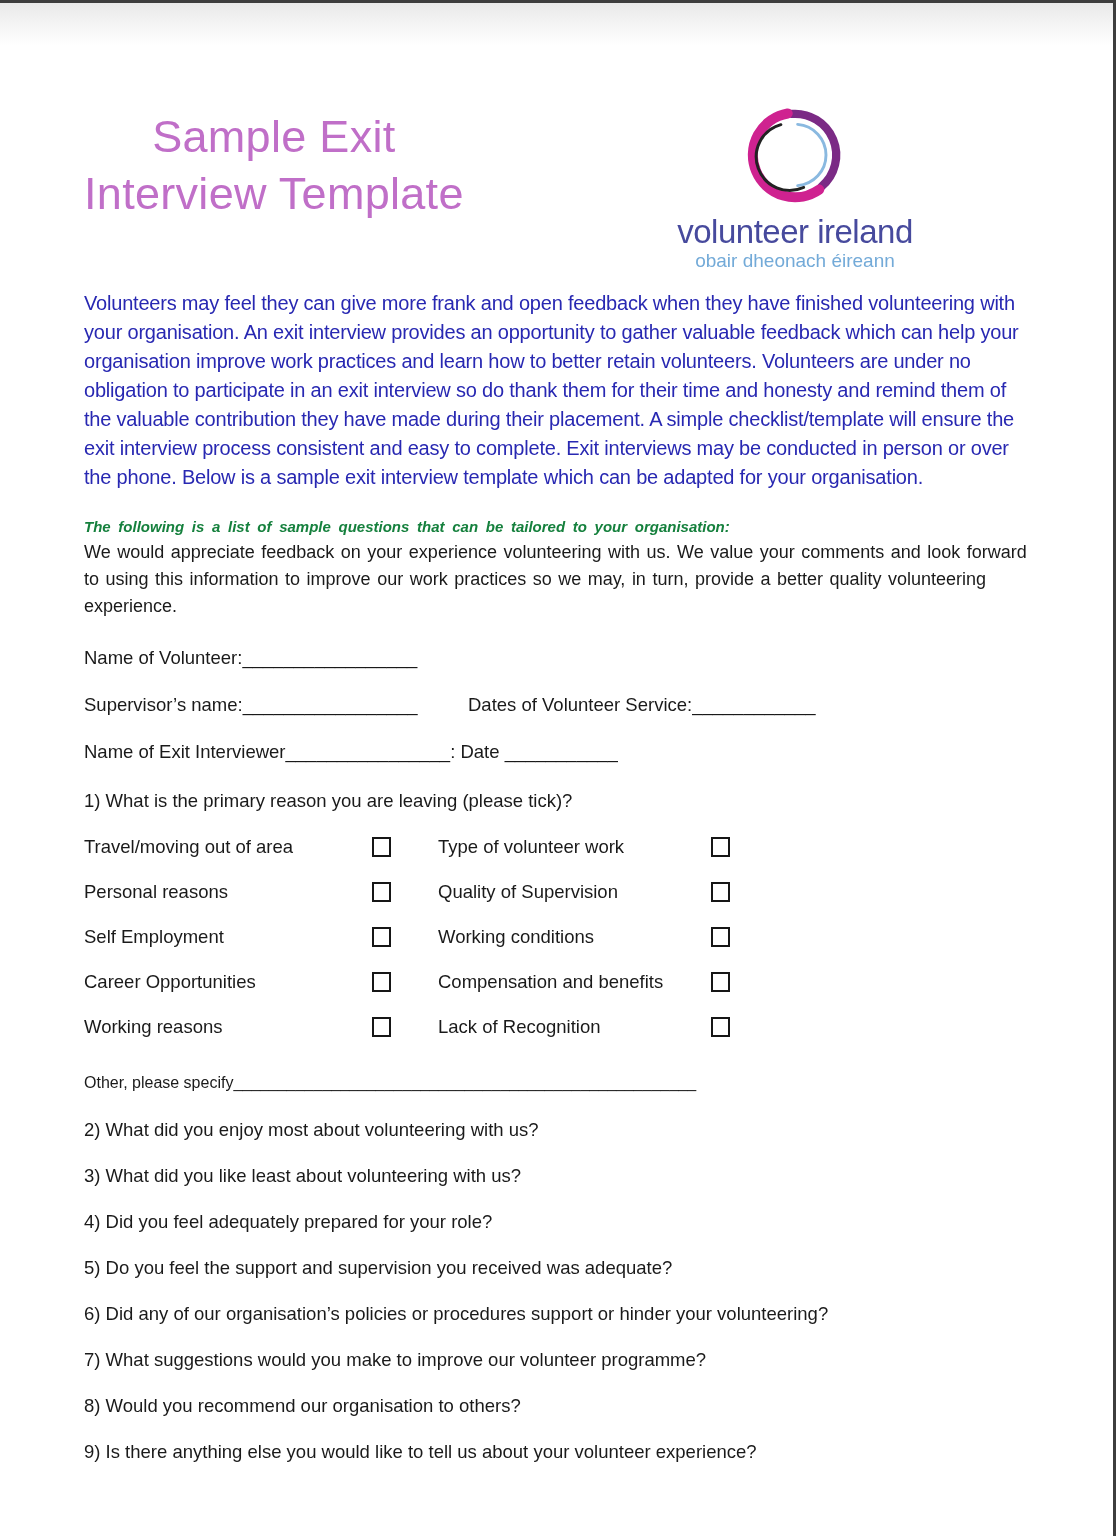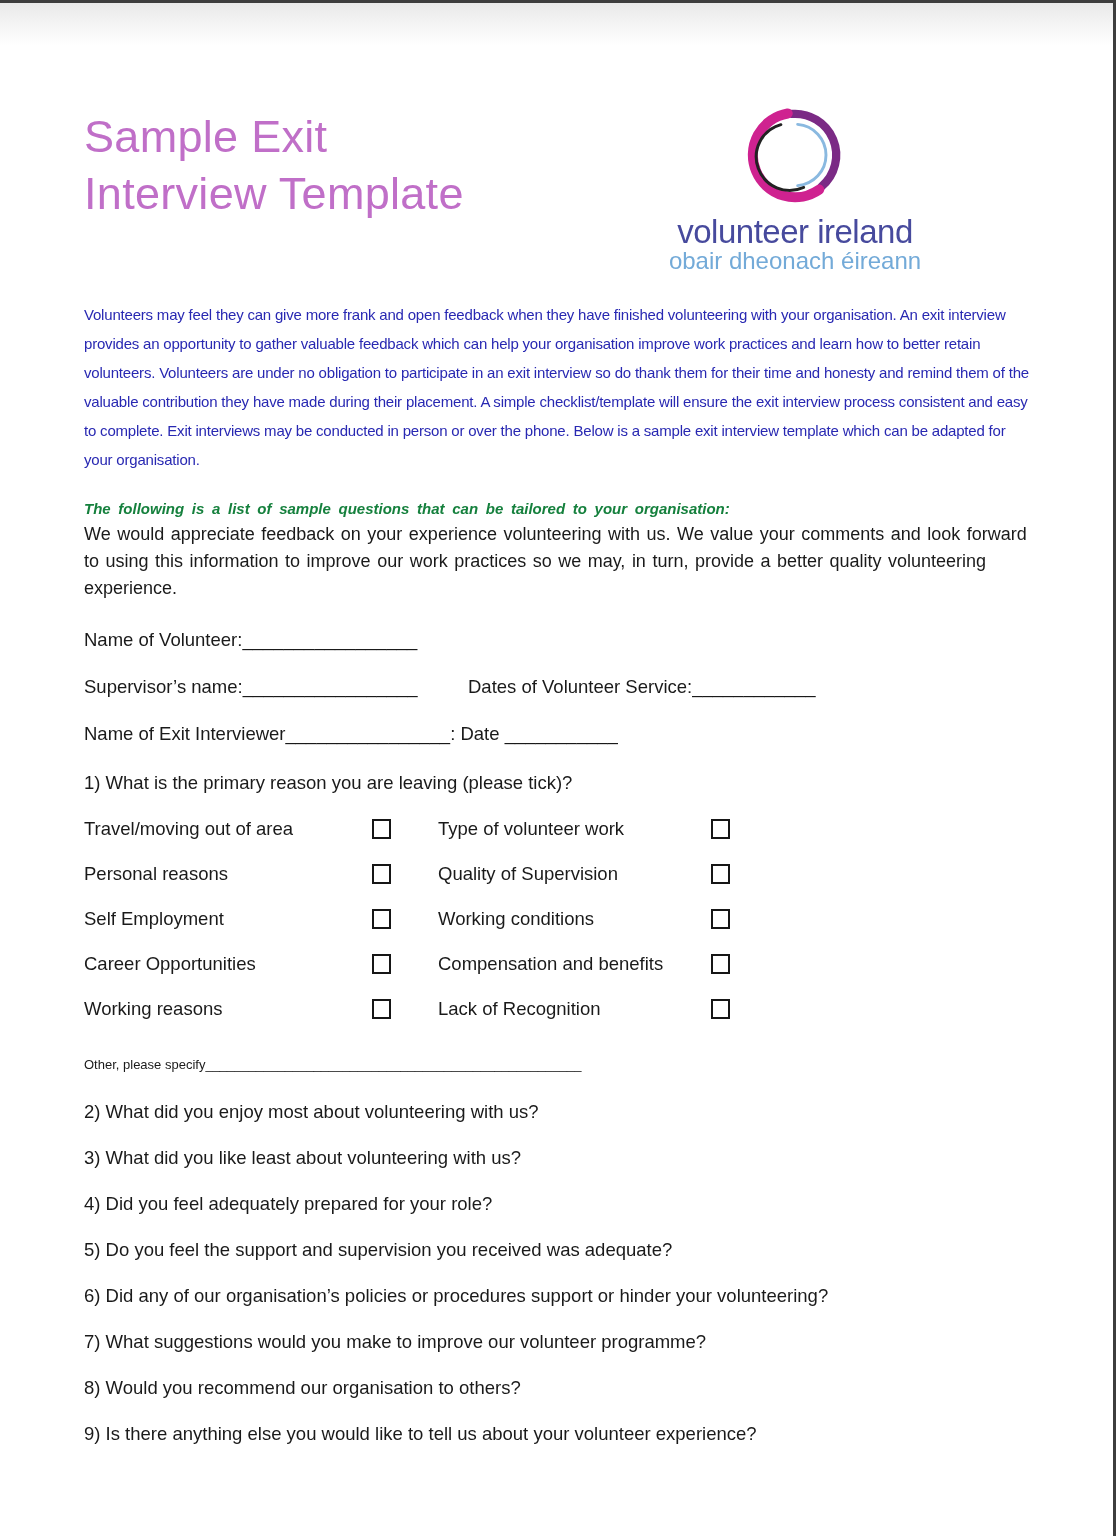--- a/index.html
+++ b/index.html
@@ -26,20 +26,21 @@
     background: #3d3d3d; z-index: 6;
   }
   .content {
     position: absolute; left: 84px; top: 0; width: 951px; z-index: 2;
   }
   .header {
     margin-top: 100px;
     display: flex;
     justify-content: space-between;
     align-items: flex-start;
+    text-align: center;
   }
   .title {
     font-size: 45px;
     line-height: 57px;
     font-weight: 400;
     letter-spacing: 0.3px;
     color: #c06fc8;
     padding-top: 8px;
   }
   .title-line { display: block; }
@@ -52,27 +53,27 @@
   }
   .logo-mark { width: 110px; height: 110px; }
   .logo-wordmark {
     margin-top: 3px;
     font-size: 33px;
     line-height: 37px;
     letter-spacing: -0.5px;
     color: #474a9d;
   }
   .logo-tagline {
-    font-size: 24px;
+    font-size: 19px;
     line-height: 22px;
     color: #73aad8;
   }
   .intro {
-    margin-top: 28px;
-    font-size: 15px;
+    margin-top: 17px;
+    font-size: 20px;
     line-height: 29px;
     letter-spacing: -0.2px;
     color: #2828b2;
   }
   .section-heading {
     margin-top: 23px;
     font-size: 15px;
     line-height: 24px;
     font-weight: bold;
     font-style: italic;
@@ -111,21 +112,21 @@
   .rl { width: 288px; }
   .rr { width: 273px; }
   .cb {
     width: 19px; height: 20px;
     border: 2px solid #161616;
     background: #ffffff;
     flex: none;
   }
   .rgap { width: 47px; flex: none; }
   .other-row {
-    font-size: 13px;
+    font-size: 16px;
     line-height: 24px;
     margin-top: 34px;
     white-space: nowrap;
   }
   .questions { margin-top: 22px; }
   .questions .question { margin-bottom: 21px; }
 </style>
 </head>
 <body>
 

